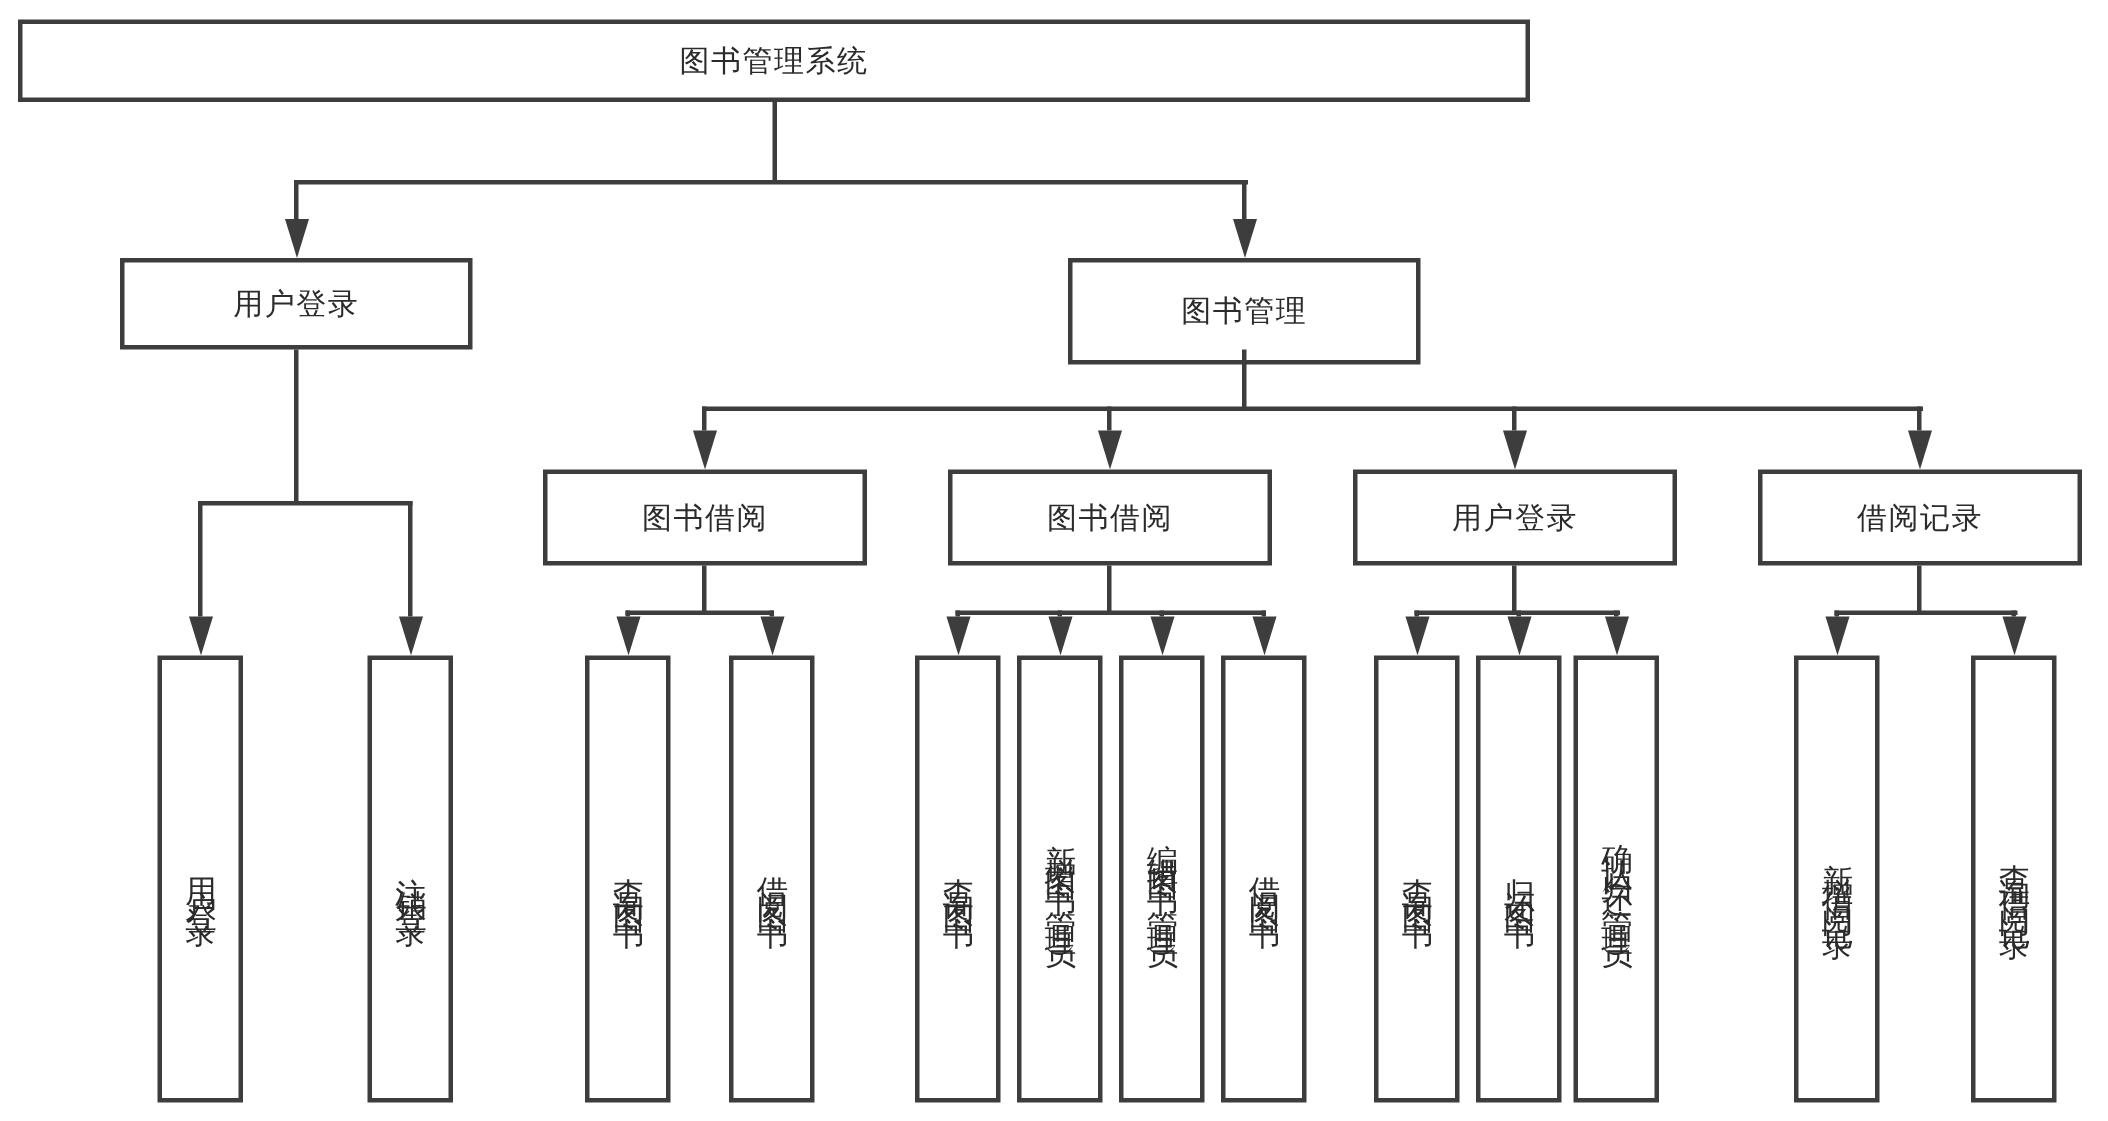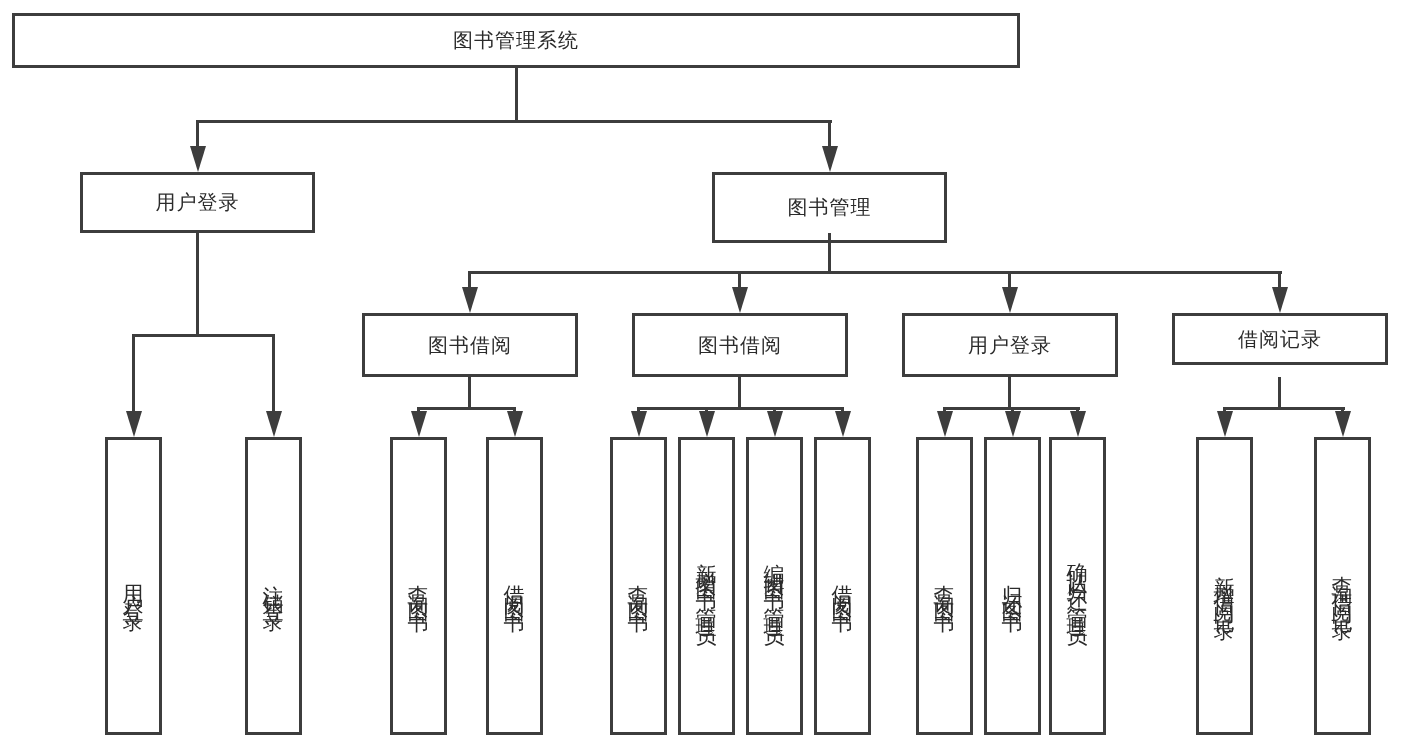--- a/index.html
+++ b/index.html
@@ -90,21 +90,21 @@
 
   <div class="box" style="left:362px;top:313px;width:216px;height:64px">
     <span>图书借阅</span>
   </div>
   <div class="box" style="left:632px;top:313px;width:216px;height:64px">
     <span>图书借阅</span>
   </div>
   <div class="box" style="left:902px;top:313px;width:216px;height:64px">
     <span>用户登录</span>
   </div>
-  <div class="box" style="left:1172px;top:313px;width:216px;height:52px">
+  <div class="box" style="left:1172px;top:313px;width:216px;height:64px">
     <span>借阅记录</span>
   </div>
 
   <div class="line" style="left:468px;top:377px;width:3px;height:32px"></div>
   <div class="line" style="left:417px;top:407px;width:99px;height:3px"></div>
   <div class="arrow" style="left:417px;top:407px;height:4px"></div>
   <div class="arrow" style="left:513px;top:407px;height:4px"></div>
 
   <div class="line" style="left:738px;top:377px;width:3px;height:32px"></div>
   <div class="line" style="left:637px;top:407px;width:207px;height:3px"></div>

